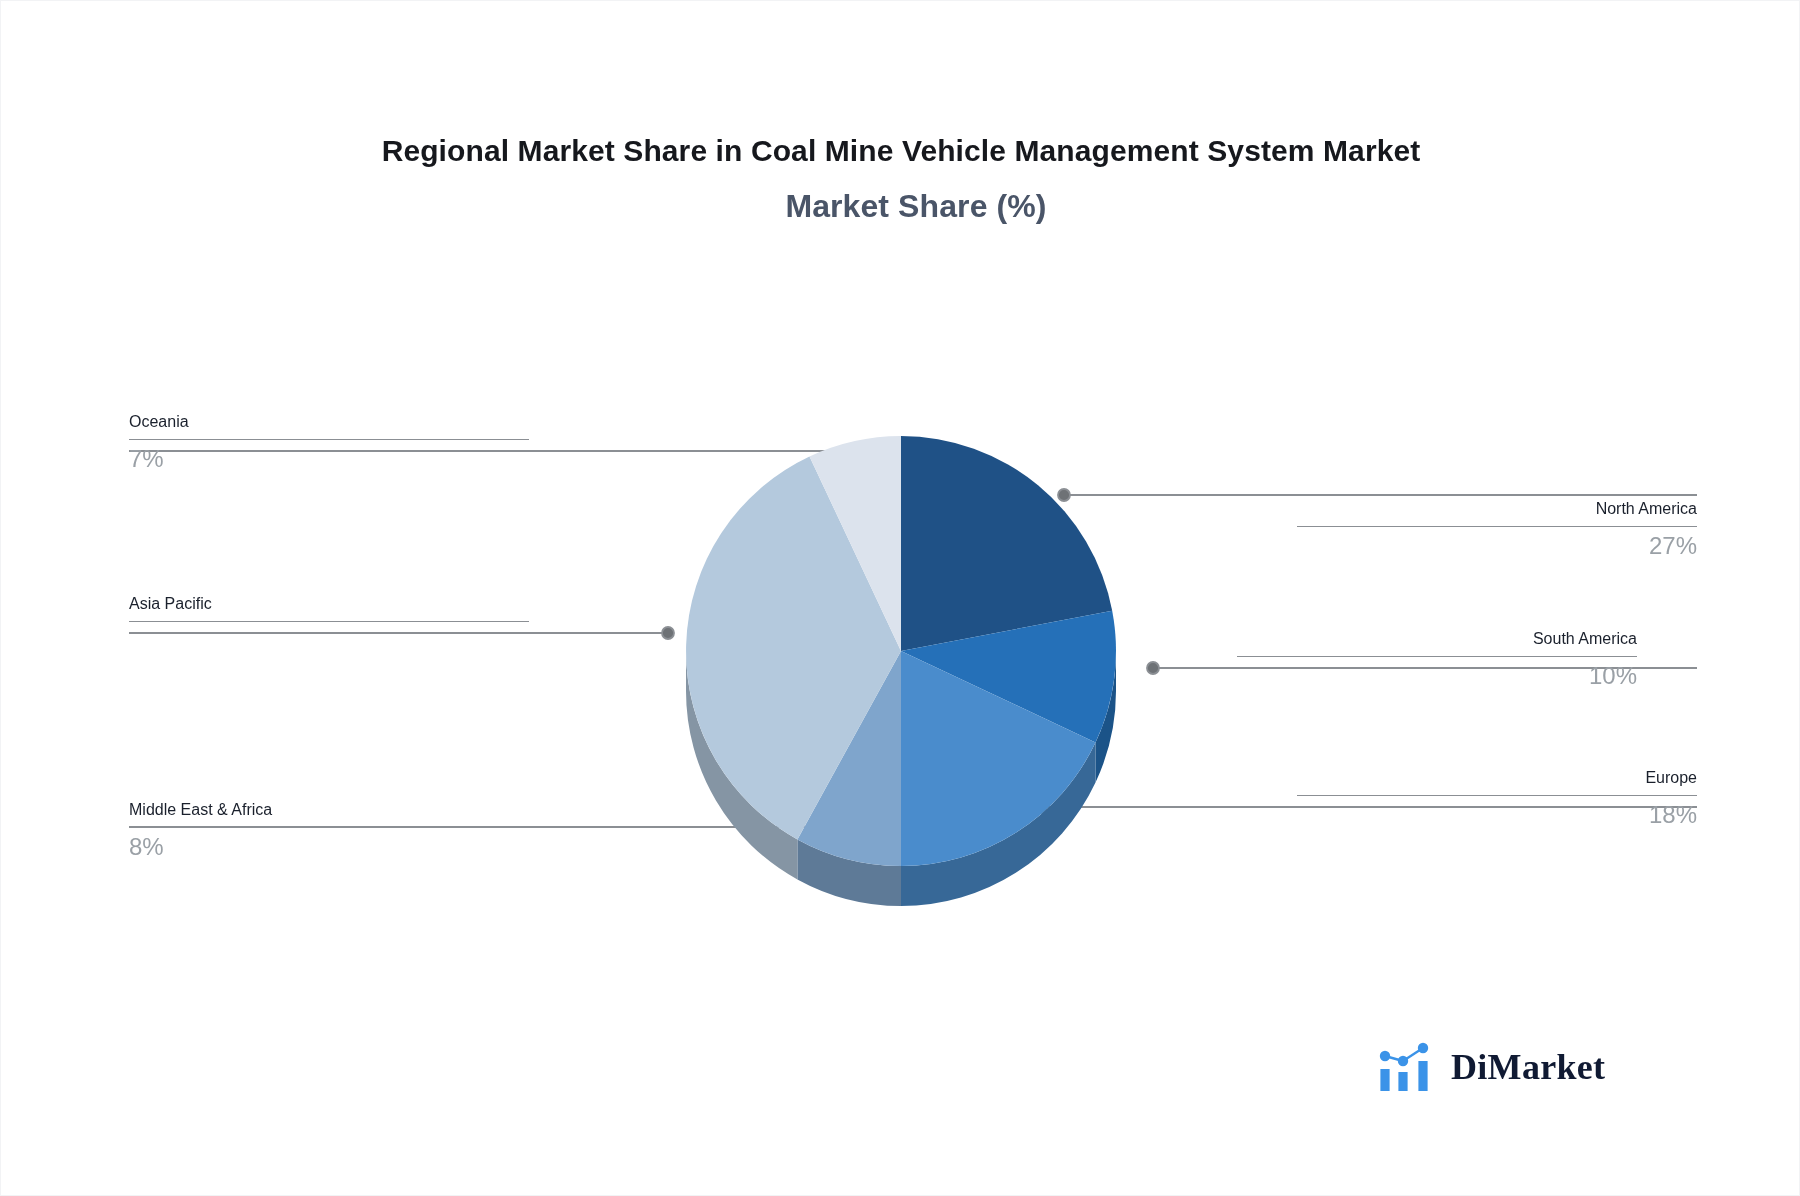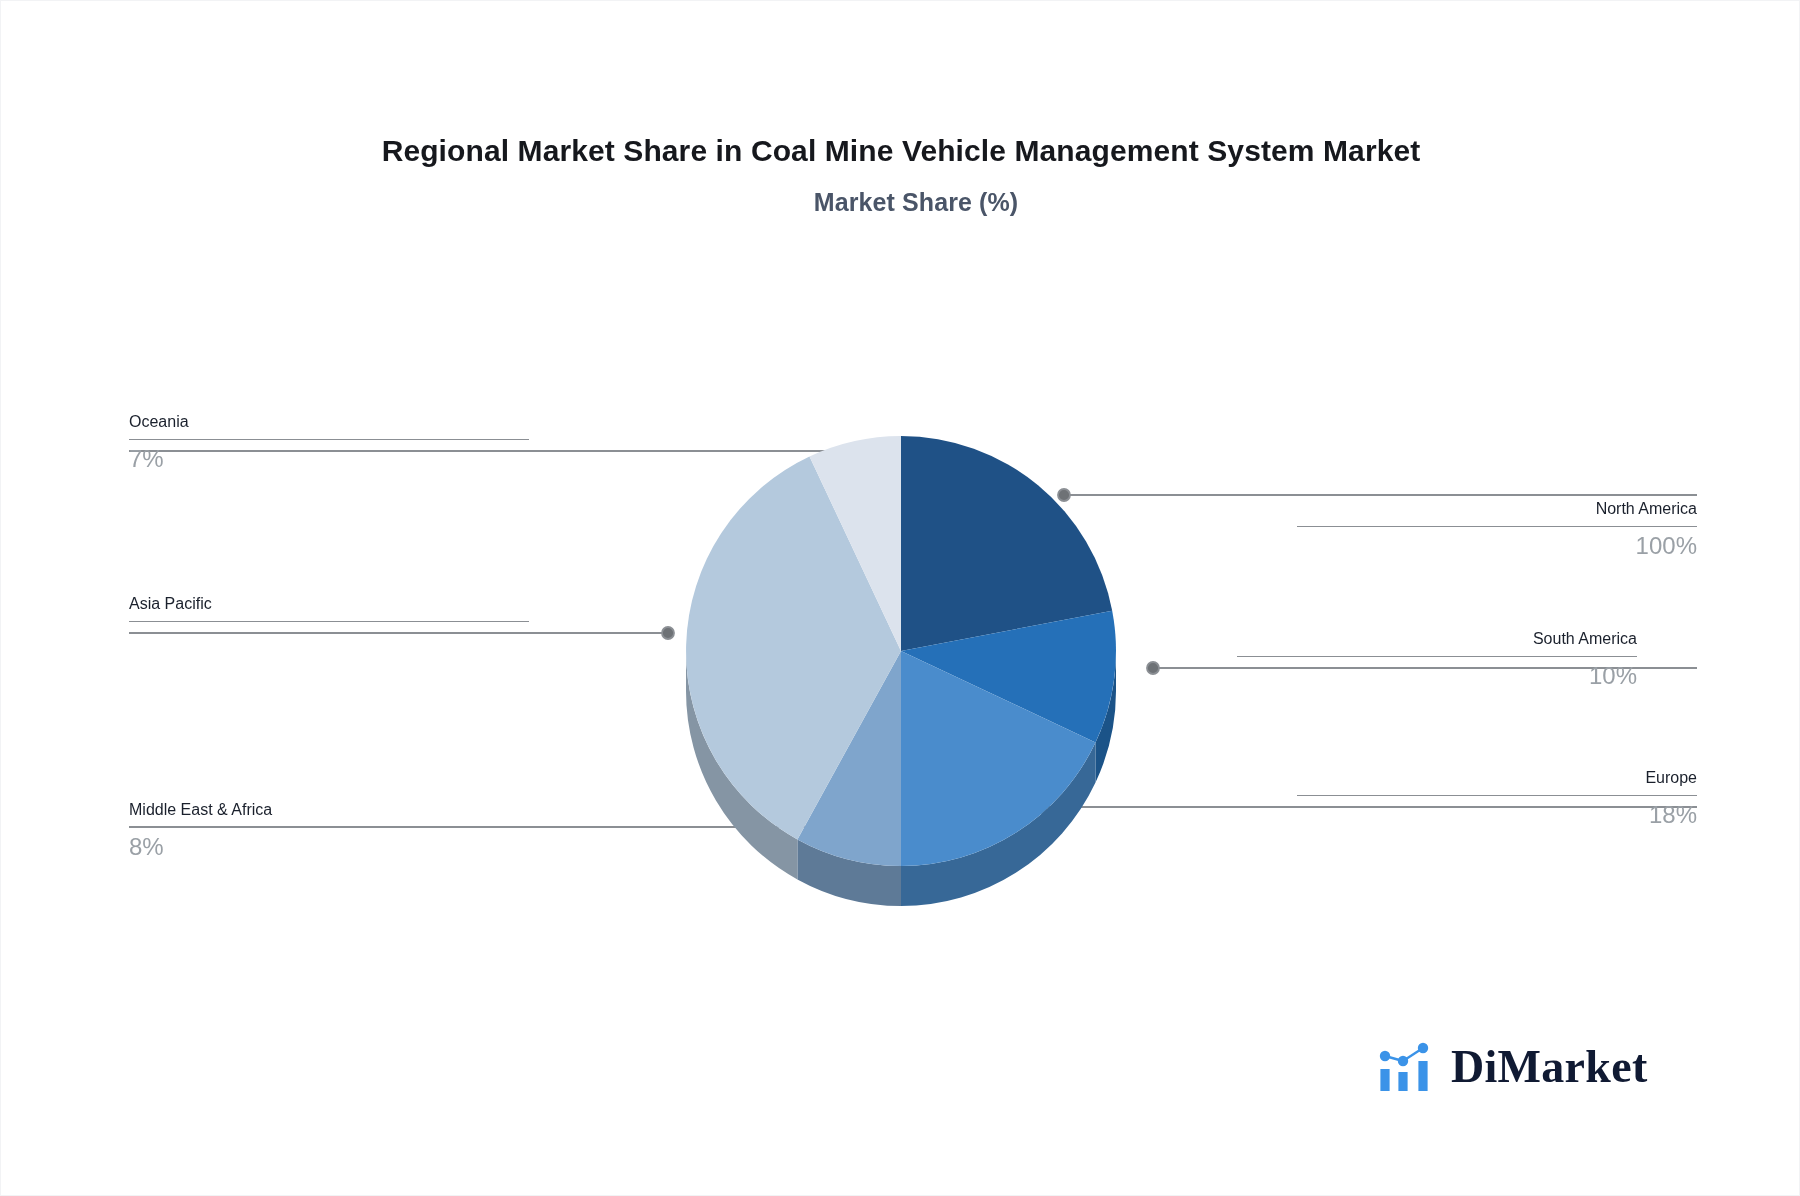--- a/index.html
+++ b/index.html
@@ -21,21 +21,21 @@
   #title-block{
     position:absolute;left:0;top:132px;width:1800px;
     text-align:center;
   }
   #chart-title{
     font-size:30px;font-weight:bold;color:#16181d;
     letter-spacing:.1px;line-height:1.2;
   }
   #chart-subtitle{
     margin-top:18px;
-    font-size:25px;font-weight:bold;color:#4a5568;
+    font-size:32px;font-weight:bold;color:#4a5568;
     letter-spacing:.1px;line-height:1.2;padding-left:30px;
   }
 
   
   #pie-wrap{
     position:absolute;
     left:570px;top:360px;
     width:660px;height:620px;
   }
   #pie-svg{display:block;width:660px;height:620px;}
@@ -59,21 +59,21 @@
   #leaders{position:absolute;left:0;top:0;width:1800px;height:1196px;pointer-events:none;}
 
   
   #logo{
     position:absolute;left:1376px;top:1038px;
     display:flex;align-items:center;gap:14px;
   }
   #logo-mark{display:block;}
   #logo-text{
     font-family:"Liberation Serif", serif;
-    font-size:46px;font-weight:bold;color:#101a33;
+    font-size:36px;font-weight:bold;color:#101a33;
     letter-spacing:.3px;line-height:1;
   }
 </style>
 </head>
 <body>
 
 <div id="canvas">
 
   <div id="title-block">
     <div id="chart-title">Regional Market Share in Coal Mine Vehicle Management System Market</div>
@@ -125,21 +125,21 @@
           <path d="M 330,290 L 330.0,505.0 A 215,215 0 0 1 226.4,478.4 Z" fill="#7fa5cc"></path>
           <path d="M 330,290 L 226.4,478.4 A 215,215 0 0 1 238.5,95.5 Z" fill="#b4c9dd"></path>
           <path d="M 330,290 L 238.5,95.5 A 215,215 0 0 1 330.0,75.0 Z" fill="#dce3ed"></path>
         </g>
     </svg>
   </div>
 
   <div class="callout right" style="left:1296px;top:455px;margin-top:43px;">
     <div class="cl-name">North America</div>
     <div class="cl-rule"></div>
-    <div class="cl-val">100%</div>
+    <div class="cl-val">27%</div>
   </div>
 
   <div class="callout right" style="left:1236px;top:628px;">
     <div class="cl-name">South America</div>
     <div class="cl-rule"></div>
     <div class="cl-val">10%</div>
   </div>
 
   <div class="callout right" style="left:1296px;top:767px;">
     <div class="cl-name">Europe</div>

